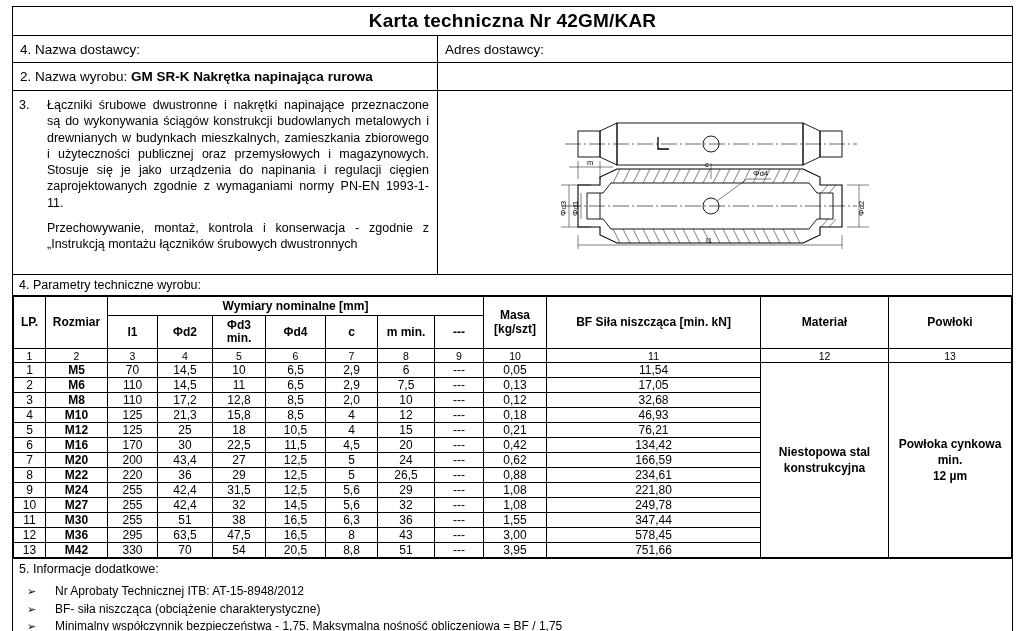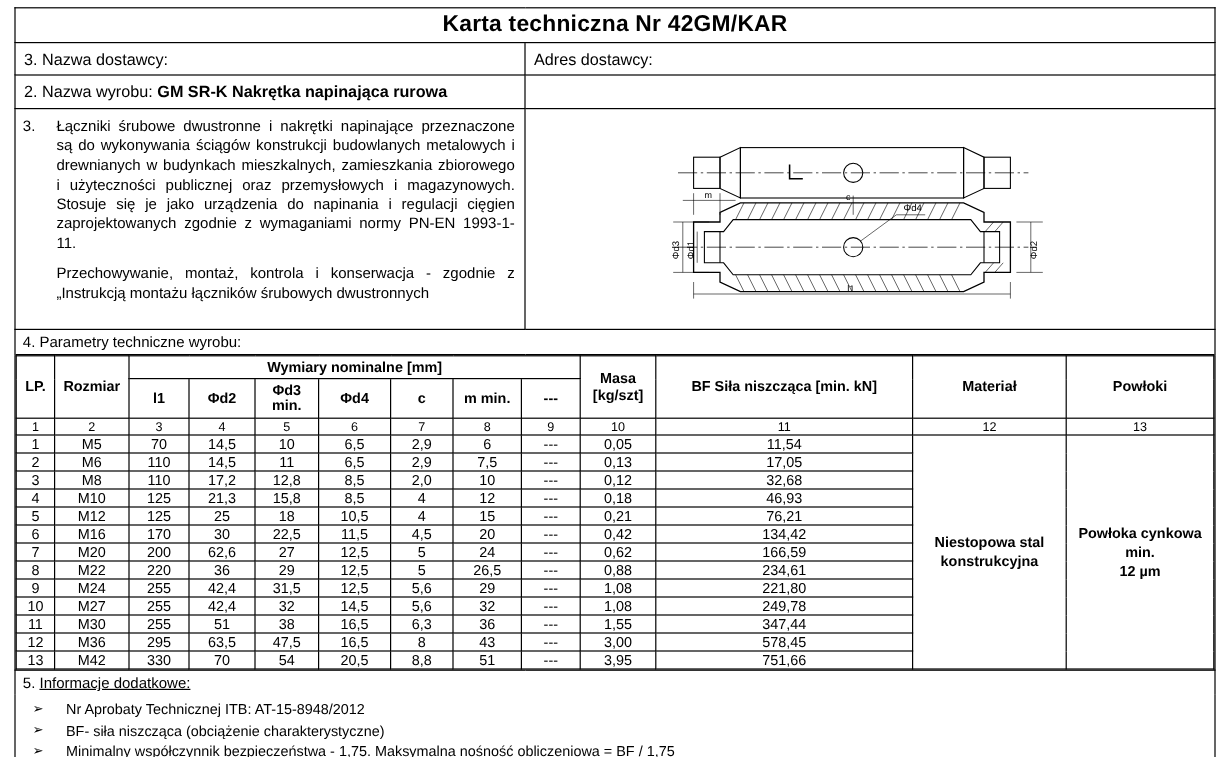--- a/index.html
+++ b/index.html
@@ -77,39 +77,39 @@
     padding:2px 0 2px 0;
   }
 
   
   .sect td{
     height:20px;
     font-size:12.5px;
     padding-left:6px;
     border-bottom:none;
   }
-  .sect-u span{text-decoration:underline;}
+  .sect-u span{}
 
   
   .params{width:100%;table-layout:fixed;}
   .params td{
     text-align:center;
     font-size:12px;
   }
   .params td.hdr{
     font-weight:bold;
     font-size:12px;
     line-height:1.12;
   }
   .params td.numhdr{
     font-size:10.5px;
     height:13px;
   }
   .params td.data{height:14px;font-size:12px;}
-  .params td.size{font-weight:normal;}
+  .params td.size{font-weight:bold;}
   .params td.matcell{
     font-size:12px;
     line-height:1.35;
     font-weight:bold;
   }
 
   
   .notes-cell{
     padding:2px 6px 4px 6px;
     vertical-align:top;
@@ -146,21 +146,21 @@
       <col style="width:425px">
       <col style="width:575px">
     </colgroup>
 
     <tbody>
         <tr class="title-row">
       <td colspan="2">Karta techniczna  Nr 42GM/KAR</td>
     </tr>
 
     <tr class="supp">
-      <td>3. Nazwa dostawcy:</td>
+      <td>4. Nazwa dostawcy:</td>
       <td>Adres dostawcy:</td>
     </tr>
 
     <tr class="prod">
       <td>
         <span>2. Nazwa wyrobu:</span>
         <b>GM SR-K Nakrętka napinająca rurowa</b>
       </td>
       <td></td>
     </tr>
@@ -449,21 +449,21 @@
             <td class="data">20</td>
             <td class="data">---</td>
             <td class="data">0,42</td>
             <td class="data">134,42</td>
           </tr>
 
           <tr>
             <td class="data">7</td>
             <td class="data size">M20</td>
             <td class="data">200</td>
-            <td class="data">62,6</td>
+            <td class="data">43,4</td>
             <td class="data">27</td>
             <td class="data">12,5</td>
             <td class="data">5</td>
             <td class="data">24</td>
             <td class="data">---</td>
             <td class="data">0,62</td>
             <td class="data">166,59</td>
           </tr>
 
           <tr>

